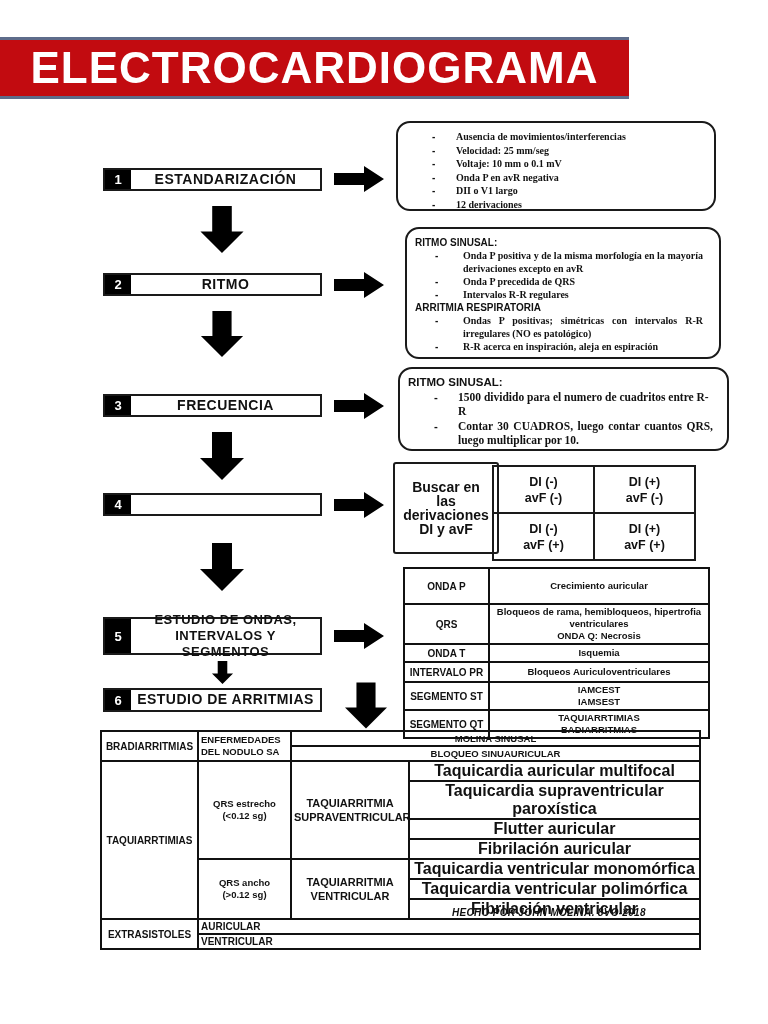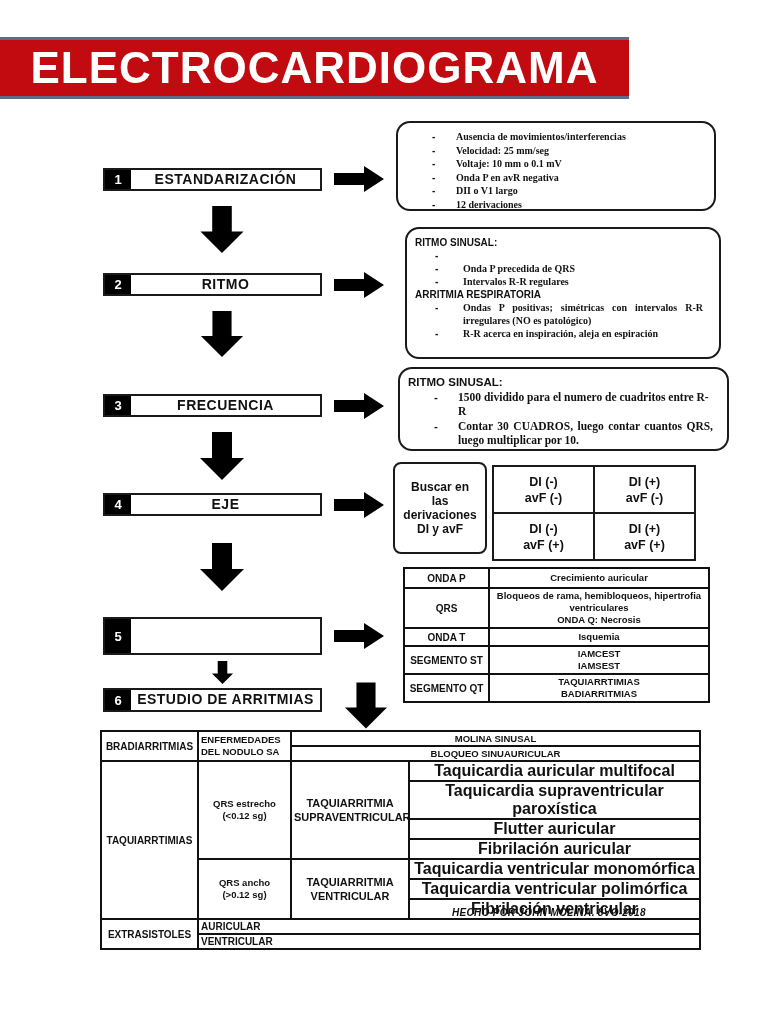--- a/index.html
+++ b/index.html
@@ -37,21 +37,21 @@
   .box3{left:398px;top:367px;width:331px;height:84px;font-size:11.5px;line-height:14.5px;
         padding:6px 14px 0 8px;}
   .box3 .li{padding-left:26px;}
   .box3 .dash{width:24px;flex:none;}
   .li{display:flex;}
   .txt{flex:1;display:block;font-family:Liberation Serif, serif;}
   .just{text-align:justify;}
   .bh{text-align:left;}
 
   
-  .eje-finder{left:393px;top:462px;width:94px;height:92px;border-radius:8px;font-size:12px;
+  .eje-finder{left:393px;top:462px;width:106px;height:92px;border-radius:3px;font-size:14px;
               line-height:14px;text-align:center;display:flex;align-items:center;justify-content:center;
               white-space:pre-line;}
   table{border-collapse:collapse;}
   .eje-table{position:absolute;left:492px;top:465px;table-layout:fixed;}
   .eje-table td{border:2px solid #1a1a1a;width:99px;height:45px;text-align:center;
                 font-weight:bold;font-size:12.5px;line-height:16px;white-space:pre-line;padding:0;}
 
   
   .waves-table{position:absolute;left:403px;top:567px;width:307px;table-layout:fixed;
                border:2px solid #111;}
@@ -95,25 +95,26 @@
     <div class="step-label">RITMO</div>
   </div>
 
   <div class="step" style="left:103px;top:394px;width:219px;height:23px">
     <div class="step-num">3</div>
     <div class="step-label">FRECUENCIA</div>
   </div>
 
   <div class="step" style="left:103px;top:493px;width:219px;height:23px">
     <div class="step-num">4</div>
-    <div class="step-label">EJE</div>
   </div>
 
   <div class="step" style="left:103px;top:617px;width:219px;height:38px">
     <div class="step-num">5</div>
+    <div class="step-label" style="font-size:13px">ESTUDIO DE ONDAS,
+INTERVALOS Y SEGMENTOS</div>
   </div>
 
   <div class="step" style="left:103px;top:688px;width:219px;height:24px">
     <div class="step-num">6</div>
     <div class="step-label">ESTUDIO DE ARRITMIAS</div>
   </div>
 
   <div class="arr" style="left:334px;top:166px">
       <svg width="50" height="26" viewBox="0 0 50 26">
         <polygon points="0,7 30,7 30,0 50,13 30,26 30,19 0,19"></polygon>
@@ -195,20 +196,21 @@
     <div class="li">
         <span class="dash">-</span>
         <span class="txt">12 derivaciones</span>
       </div>
   </div>
 
   <div class="rbox box2">
     <div class="bh">RITMO SINUSAL:</div>
     <div class="li">
         <span class="dash">-</span>
+        <span class="txt just">Onda P positiva y de la misma morfología en la mayoría derivaciones excepto en avR</span>
       </div>
     <div class="li">
         <span class="dash">-</span>
         <span class="txt">Onda P precedida de QRS</span>
       </div>
     <div class="li">
         <span class="dash">-</span>
         <span class="txt">Intervalos R-R regulares</span>
       </div>
     <div class="bh">ARRITMIA RESPIRATORIA</div>
@@ -255,33 +257,37 @@
     </tr>
   </tbody>
     </table>
 
   <table class="waves-table">
     <colgroup>
         <col style="width:85px">
         <col>
       </colgroup>
     <tbody>
-        <tr style="height:20px">
+        <tr style="height:36px">
       <td class="wl">ONDA P</td>
       <td class="wv">Crecimiento auricular</td>
     </tr>
     <tr style="height:38px">
       <td class="wl">QRS</td>
       <td class="wv">Bloqueos de rama, hemibloqueos, hipertrofia
 ventriculares
 ONDA Q: Necrosis</td>
     </tr>
     <tr style="height:18px">
       <td class="wl">ONDA T</td>
       <td class="wv">Isquemia</td>
+    </tr>
+    <tr style="height:20px">
+      <td class="wl">INTERVALO PR</td>
+      <td class="wv">Bloqueos Auriculoventriculares</td>
     </tr>
     <tr style="height:25px">
       <td class="wl">SEGMENTO ST</td>
       <td class="wv">IAMCEST
 IAMSEST</td>
     </tr>
     <tr style="height:24px">
       <td class="wl">SEGMENTO QT</td>
       <td class="wv">TAQUIARRTIMIAS
 BADIARRITMIAS</td>

